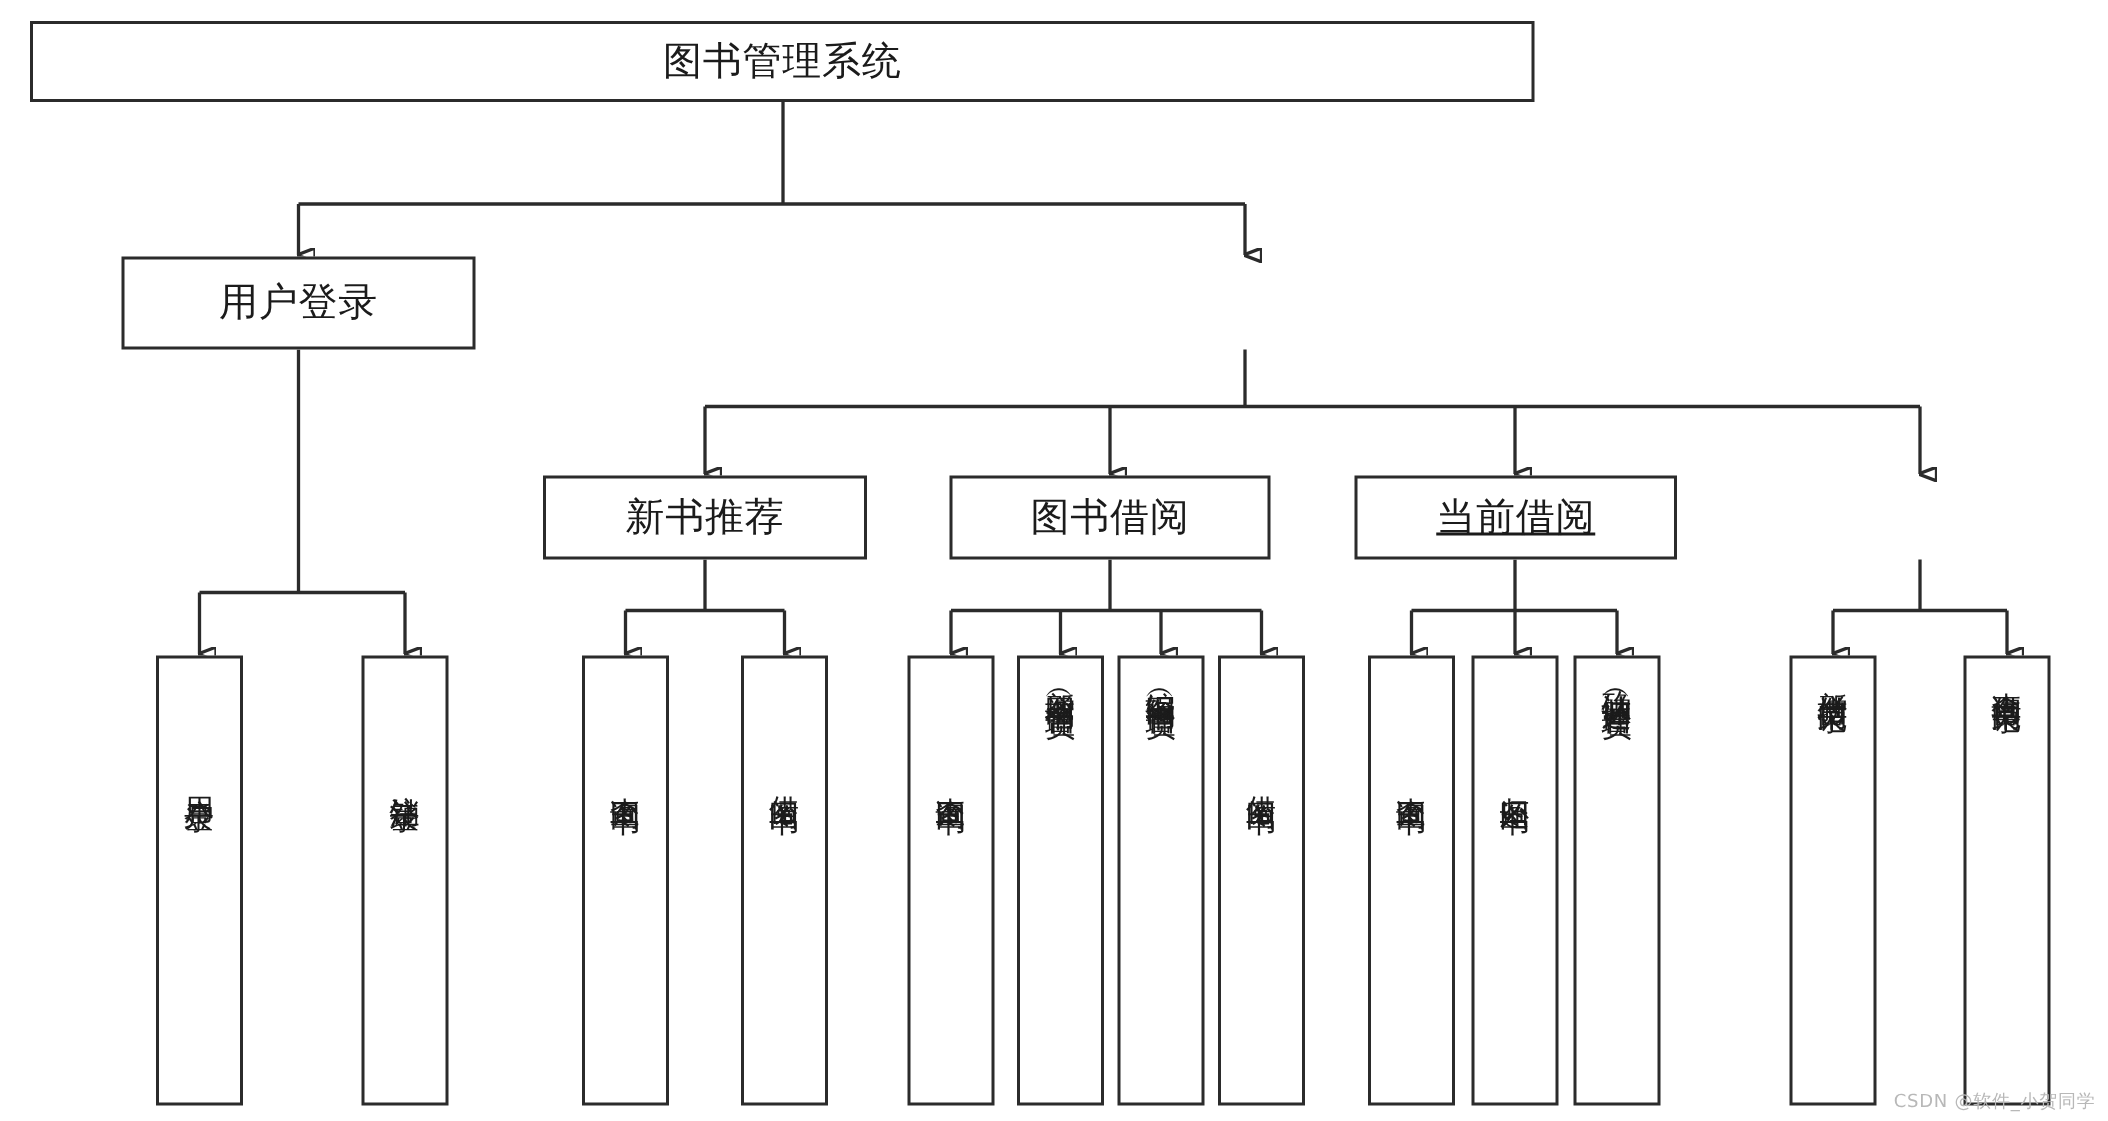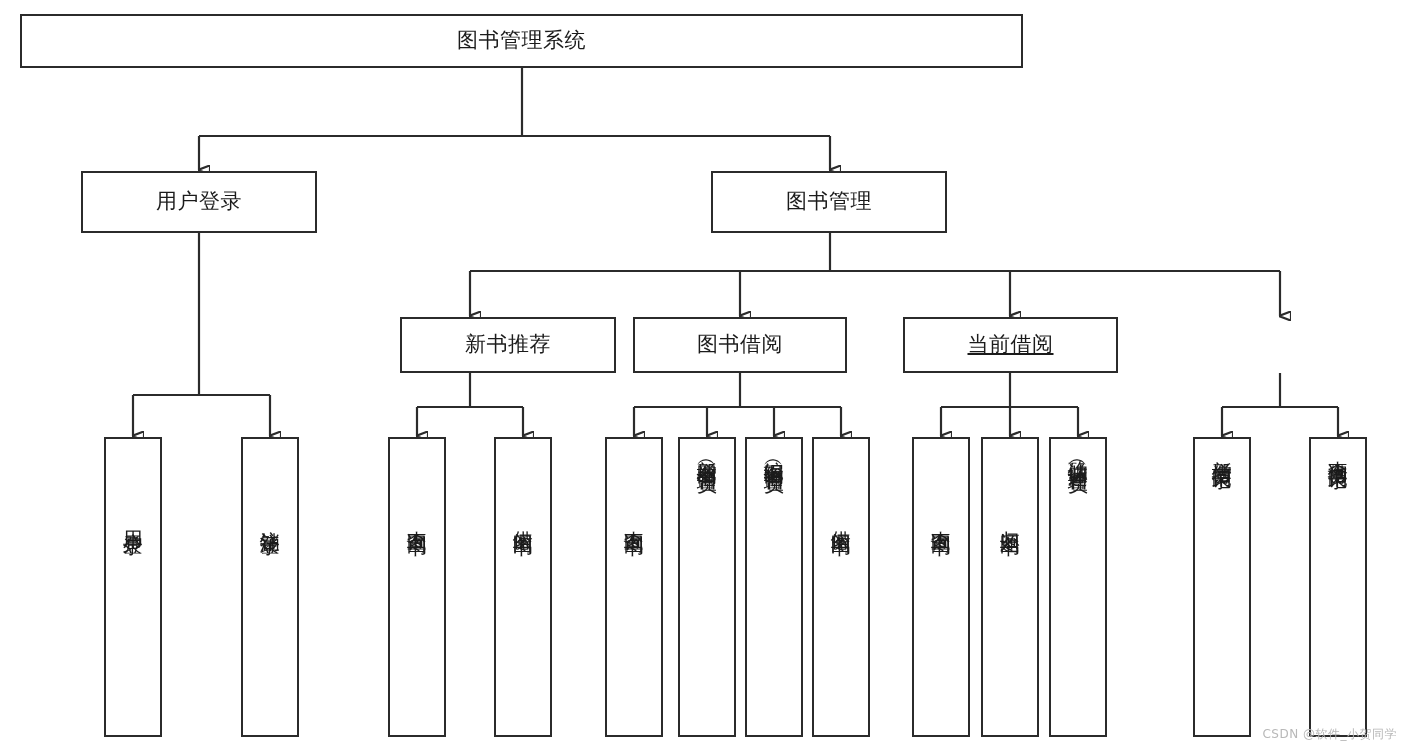--- a/index.html
+++ b/index.html
@@ -21,21 +21,21 @@
     position: absolute;
     box-sizing: border-box;
     border: 2px solid #2b2b2b;
     background: #ffffff;
     display: flex;
     align-items: center;
     justify-content: center;
     color: #1b1b1b;
   }
   .node-label {
-    font-size: 21px;
+    font-size: 26px;
     line-height: 1.1;
     letter-spacing: 0.5px;
     white-space: nowrap;
     color: #1b1b1b;
   }
   
   .leaf {
     align-items: flex-start;
     justify-content: center;
     padding-top: 6px;
@@ -132,25 +132,22 @@
     <line x1="1338" y1="407" x2="1338" y2="436" marker-end="url(#arw)"></line>
   </svg>
 
   <div class="node" style="left:20px; top:14px; width:1003px; height:54px;">
     <span class="node-label">图书管理系统</span>
   </div>
 
   <div class="node" style="left:81px; top:171px; width:236px; height:62px;">
     <span class="node-label">用户登录</span>
   </div>
-  <div class="node" style="left:711px; top:171px; width:236px; height:62px;">
-    <span class="node-label">图书管理</span>
-  </div>
-
-  <div class="node" style="left:362px; top:317px; width:216px; height:56px;margin-left:38px;">
+
+  <div class="node" style="left:362px; top:317px; width:216px; height:56px;">
     <span class="node-label">新书推荐</span>
   </div>
   <div class="node" style="left:633px; top:317px; width:214px; height:56px;">
     <span class="node-label">图书借阅</span>
   </div>
   <div class="node" style="left:903px; top:317px; width:215px; height:56px;text-decoration:underline;">
     <span class="node-label">当前借阅</span>
   </div>
 
   <div class="node leaf pad-top" style="left:104px; top:437px; width:58px; height:300px;">

